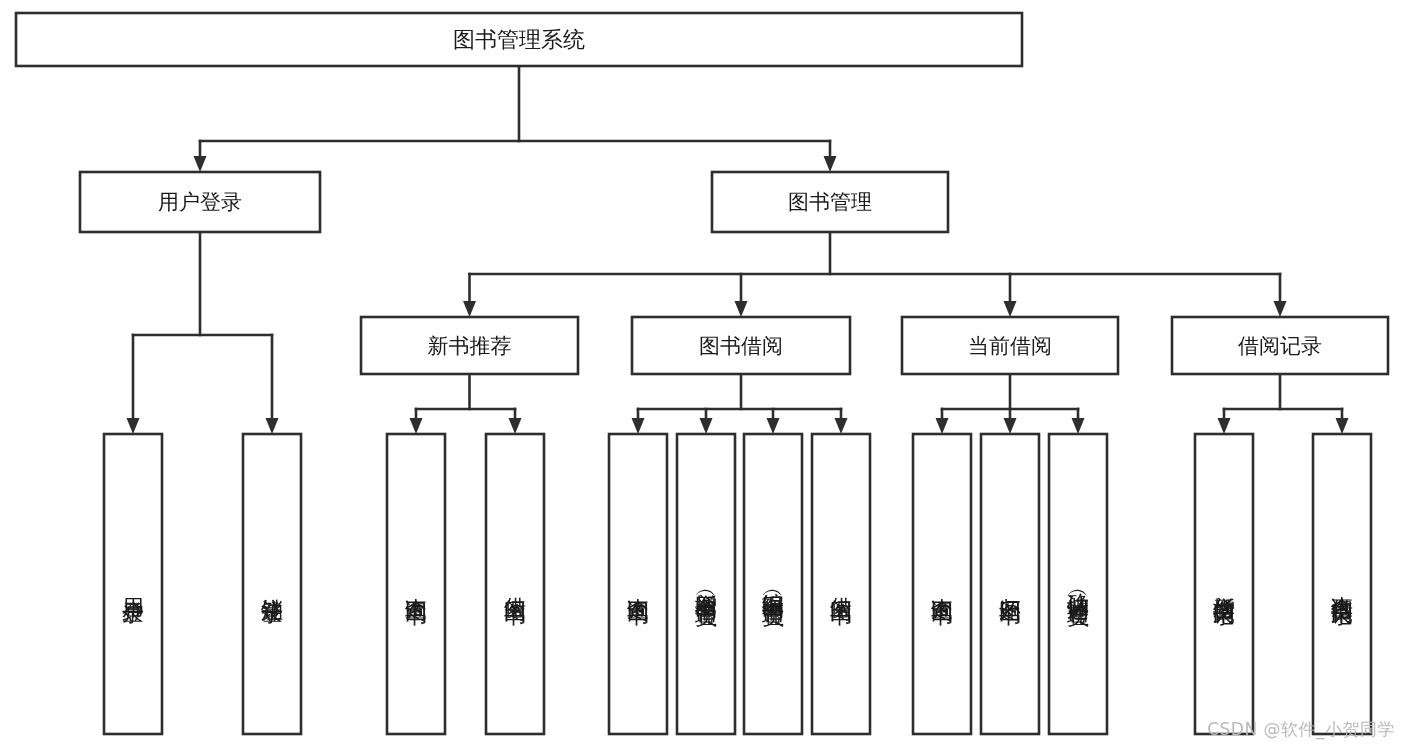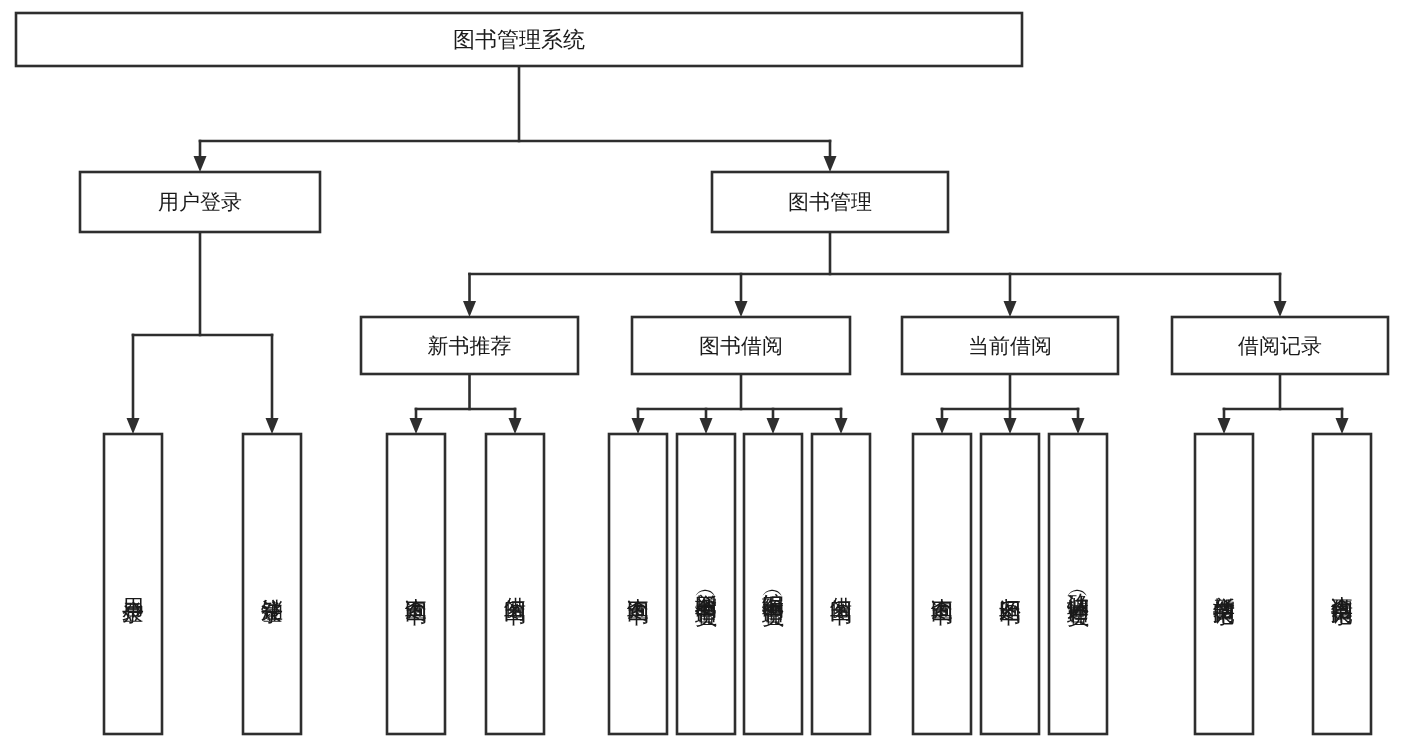--- a/index.html
+++ b/index.html
@@ -214,14 +214,15 @@
         <span class="leaf-label">确认归还（管理员）</span>
       </div>
       <div class="leaf-label-wrap" style="left: 1195px; top: 434px; width: 58px; height: 300px;">
         <span class="leaf-label">新增借阅记录</span>
       </div>
       <div class="leaf-label-wrap" style="left: 1313px; top: 434px; width: 58px; height: 300px;">
         <span class="leaf-label">查询借阅记录</span>
       </div>
     </div>
 
+  <div id="watermark">CSDN @软件_小贺同学</div>
 
 </div>
 
 </body></html>

